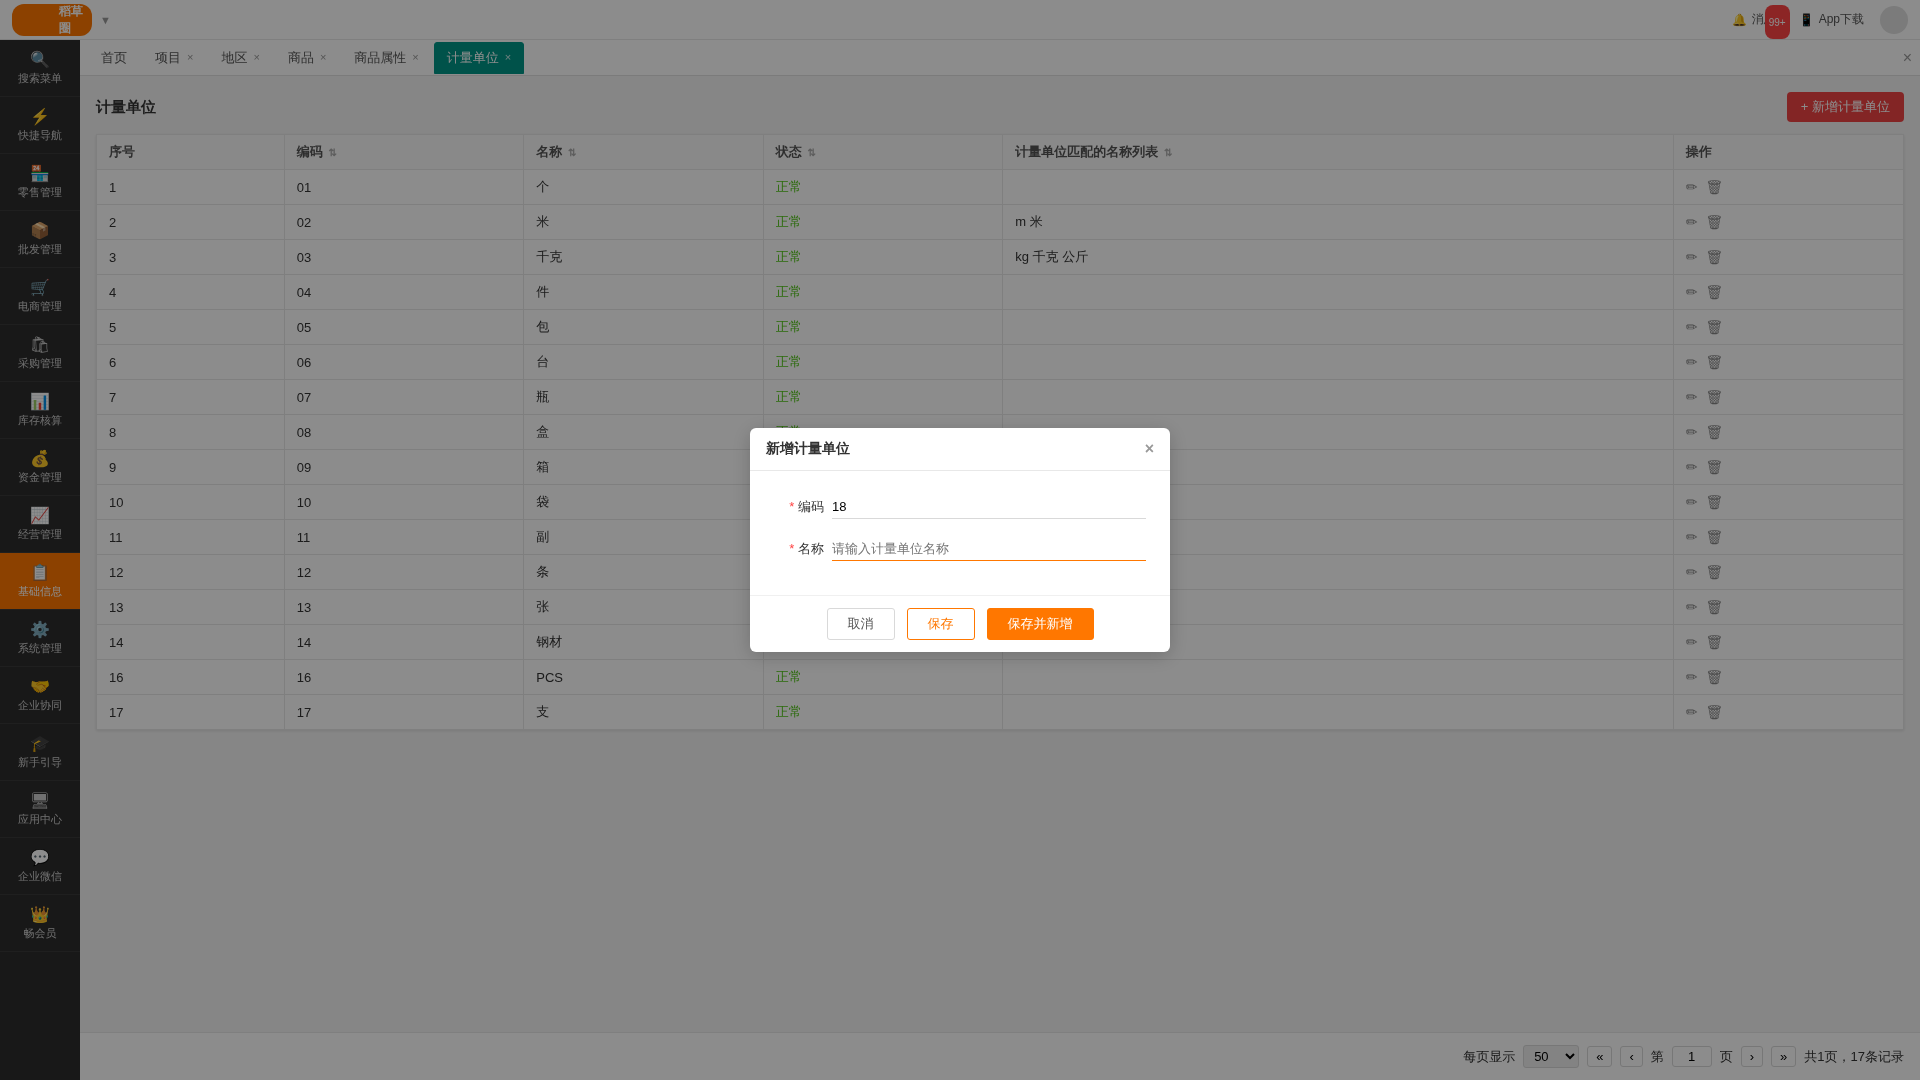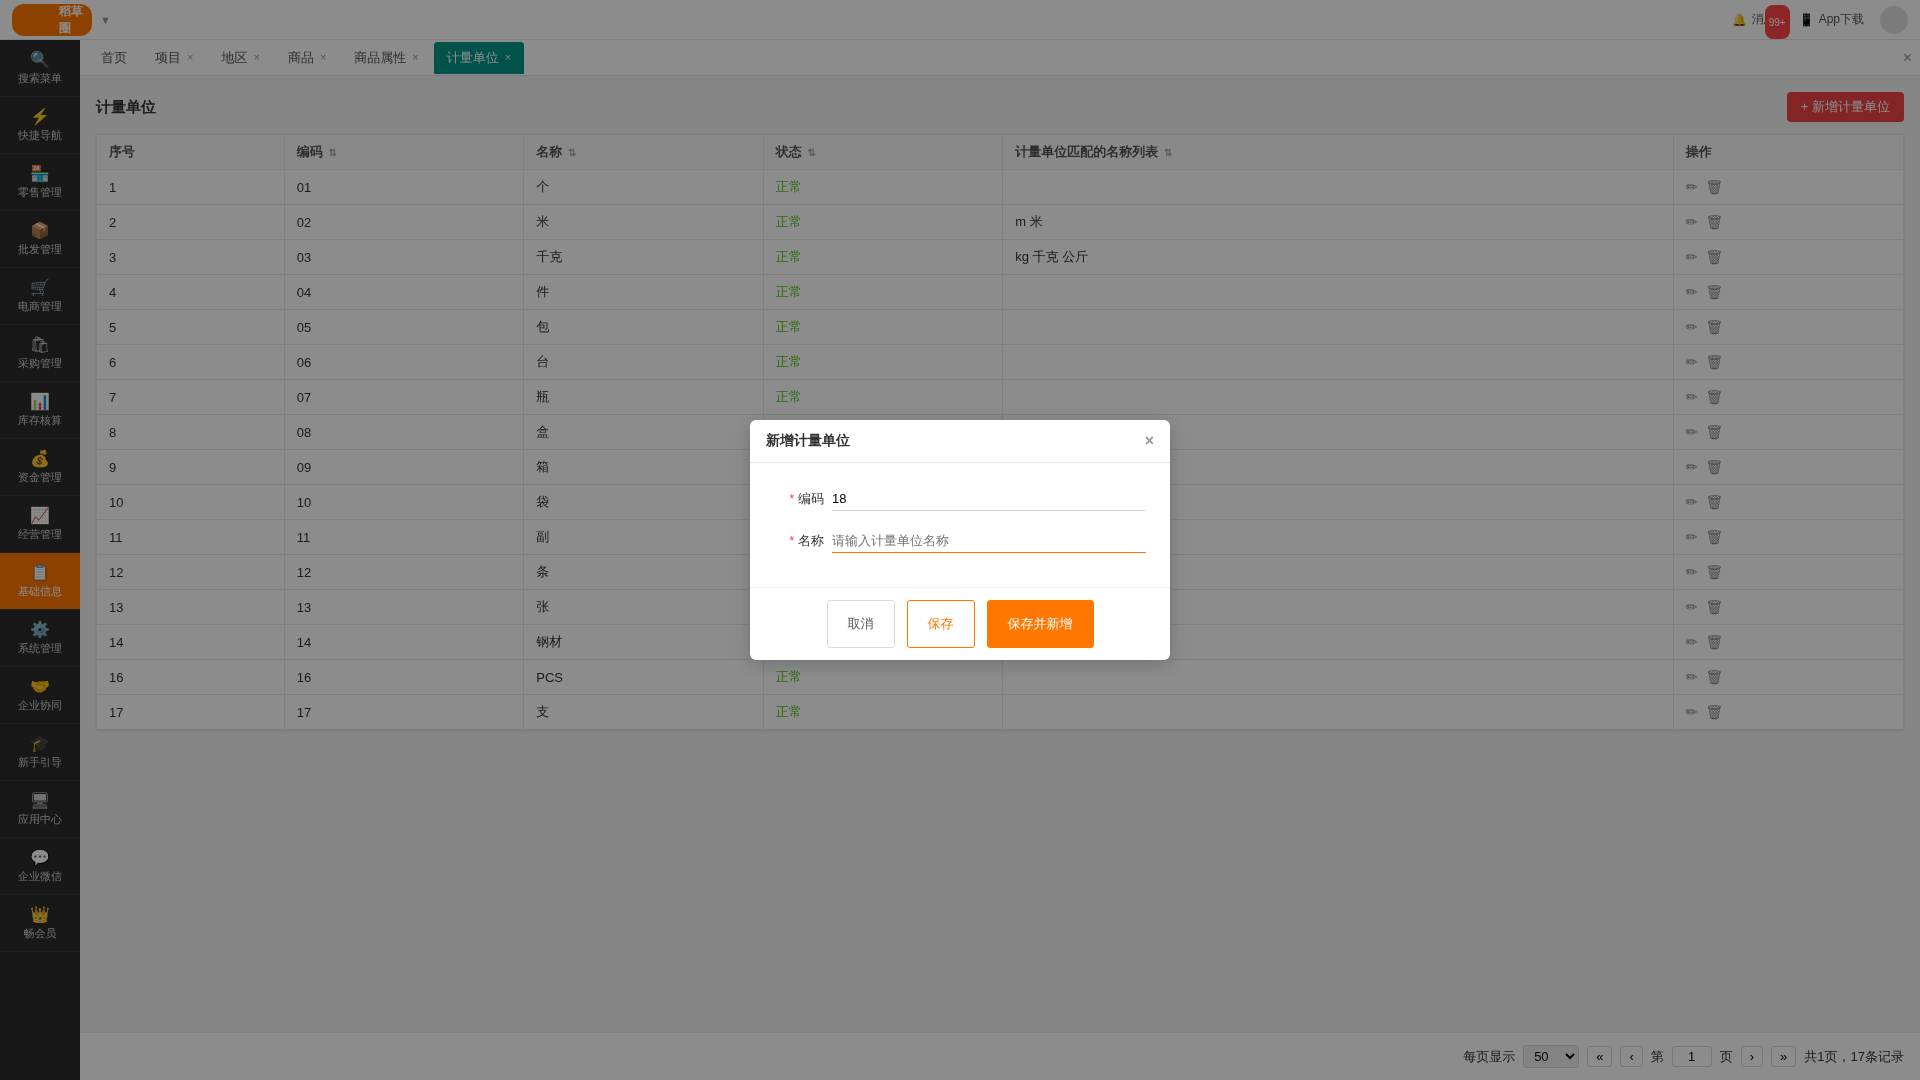--- a/index.html
+++ b/index.html
@@ -327,21 +327,21 @@
       color: #ff7700;
       padding: 6px 20px;
       border-radius: 3px;
       cursor: pointer;
       font-size: 13px;
     }
     .btn-save-new {
       background: #ff7700;
       border: 1px solid #ff7700;
       color: #fff;
-      padding: 14px 20px;
+      padding: 6px 20px;
       border-radius: 3px;
       cursor: pointer;
       font-size: 13px;
     }
 
     .sort-arrows { font-size: 10px; color: #aaa; margin-left: 2px; }
   </style>
 </head>
 <body>
 

